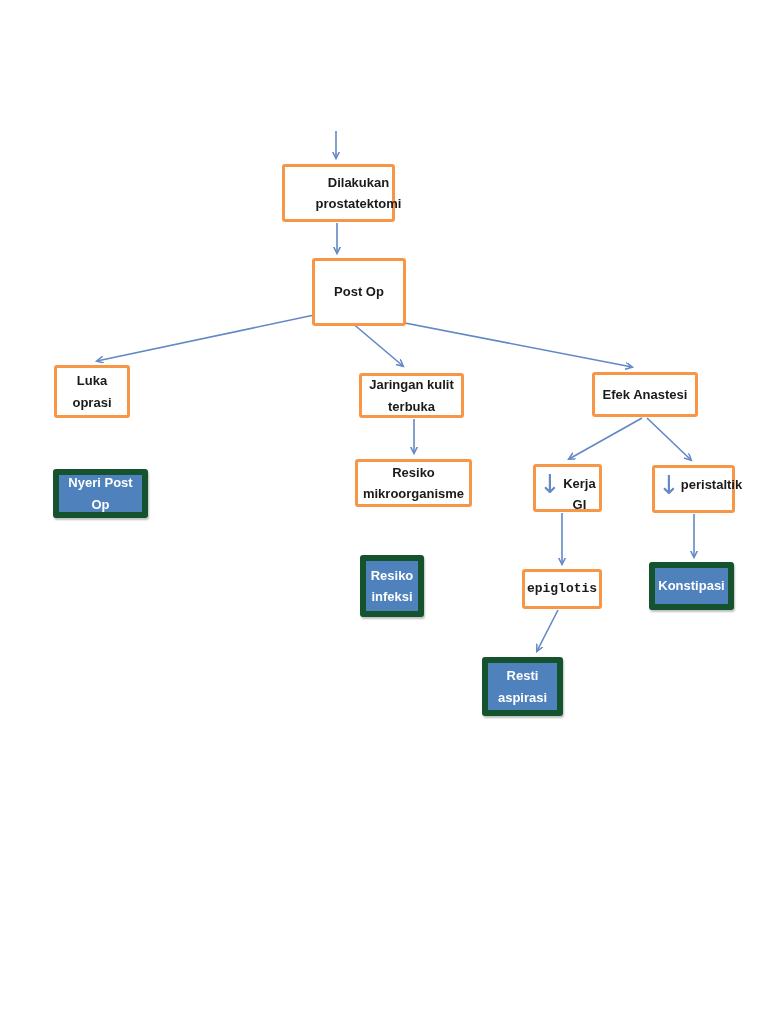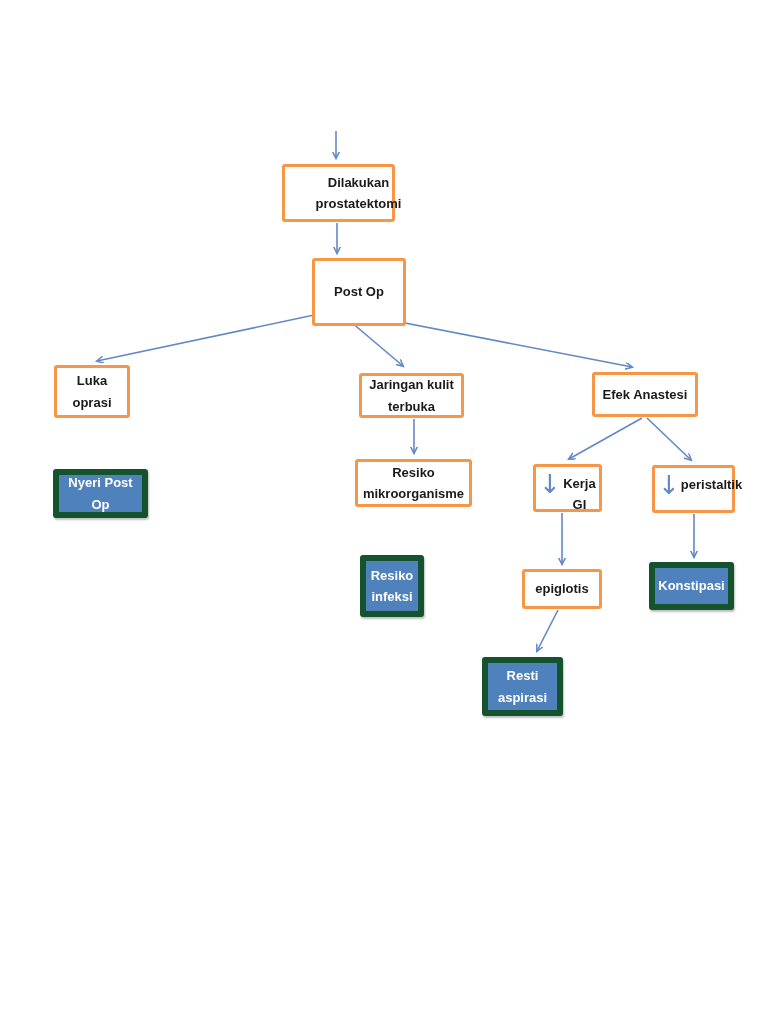--- a/index.html
+++ b/index.html
@@ -65,21 +65,21 @@
   .pos-prostatektomi{ left: 282px; top: 164px; width: 113px; height: 58px; padding-left: 40px; }
   .pos-postop       { left: 284px; top: 258px; width:  94px; height: 68px; margin-left: 28px; }
   .pos-luka         { left:  54px; top: 365px; width:  76px; height: 53px; }
   .pos-nyeri        { left:  53px; top: 469px; width:  95px; height: 49px; }
   .pos-jaringan     { left: 359px; top: 373px; width: 105px; height: 45px; }
   .pos-invasi       { left: 355px; top: 459px; width: 117px; height: 48px; }
   .pos-resiko       { left: 360px; top: 555px; width:  64px; height: 62px; }
   .pos-efek         { left: 592px; top: 372px; width: 106px; height: 45px; }
   .pos-kerja        { left: 533px; top: 464px; width:  69px; height: 48px; }
   .pos-peristaltik  { left: 652px; top: 465px; width:  83px; height: 48px; }
-  .pos-epiglotis    { left: 522px; top: 569px; width:  80px; height: 40px; }
+  .pos-epiglotis    { left: 522px; top: 569px; width:  80px; height: 40px; font-family: Liberation Mono, monospace; }
   .pos-resti        { left: 482px; top: 657px; width:  81px; height: 59px; }
   .pos-konstipasi   { left: 649px; top: 562px; width:  85px; height: 48px; }
 </style>
 </head>
 <body>
 
 <div class="page">
 
   <svg class="connectors" viewBox="0 0 768 1024" xmlns="http://www.w3.org/2000/svg">
     <defs>

